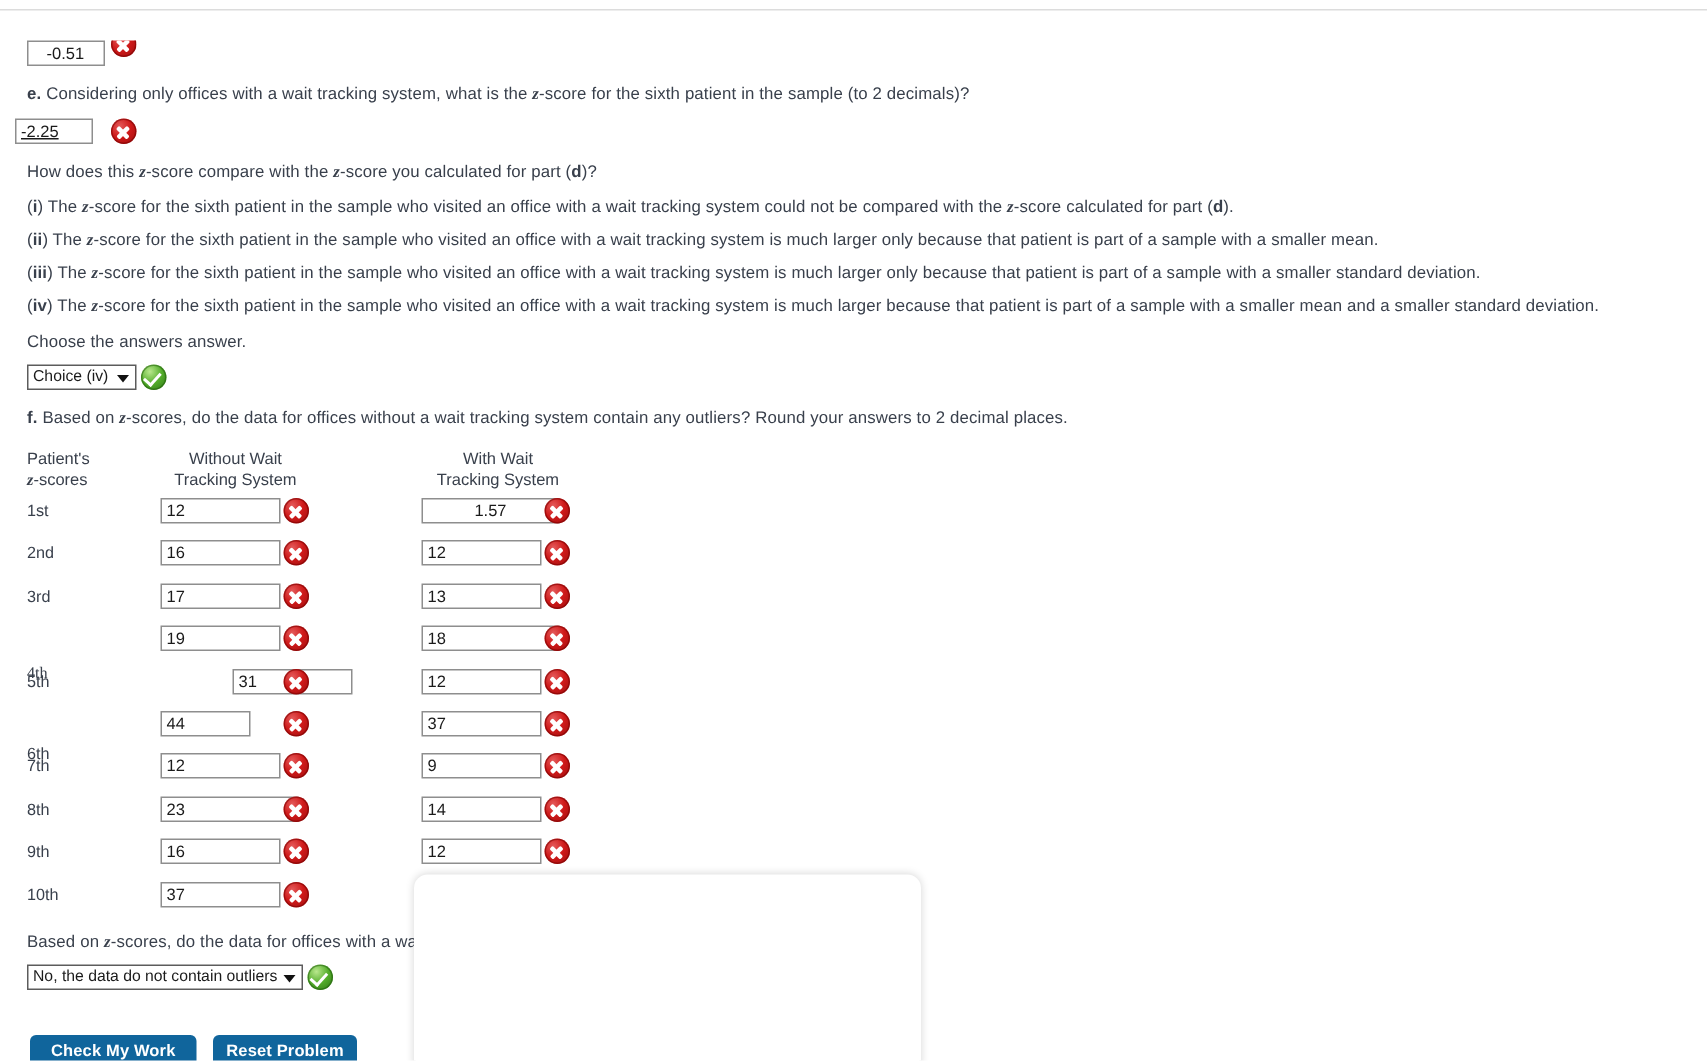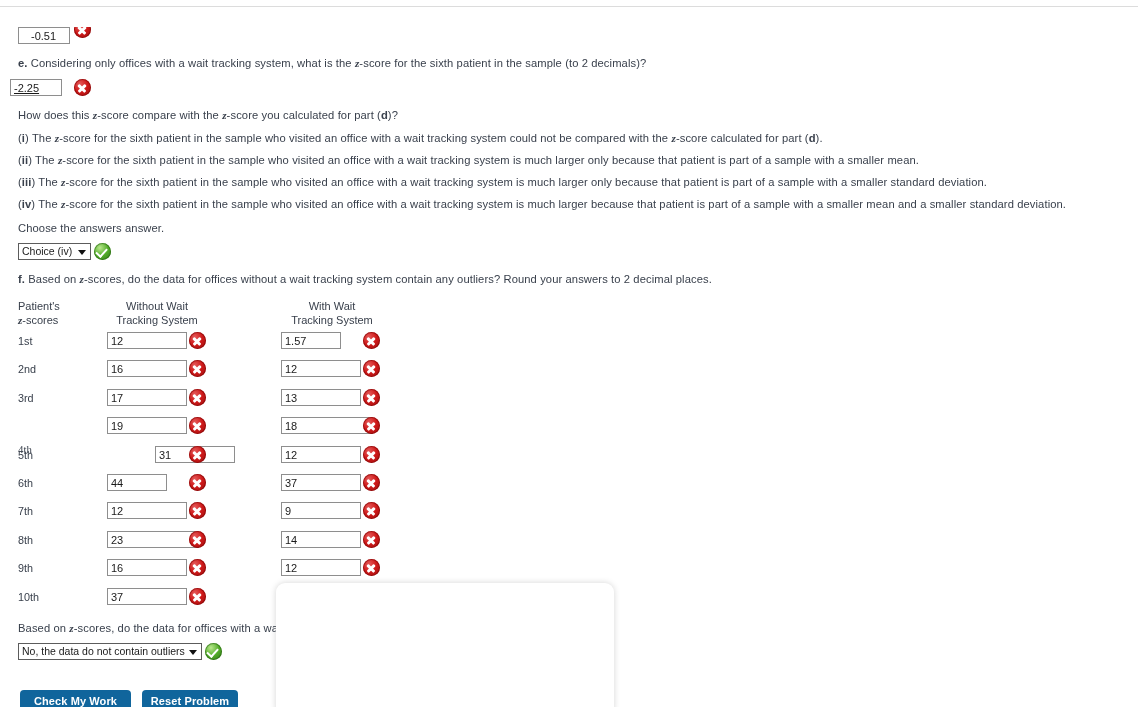--- a/index.html
+++ b/index.html
@@ -210,21 +210,21 @@
   </div>
   <div class="chead" style="left:267px; top:299px; width:130px;">
     <div>With Wait</div>
     <div>Tracking System</div>
   </div>
 
   <div id="table-rows">
       <div class="rlabel" style="left: 18px; top: 335px;">1st</div>
       <input class="tbox" value="12" style="left: 107px; top: 332px; width: 80px;">
       <span class="ico ico-x" style="left: 189px; top: 332px;"></span>
-      <input class="tbox" value="1.57" style="left: 281px; top: 332px; width: 60px;">
+      <input class="tbox" value="1.57" style="left: 281px; top: 332px; width: 92px; text-align: center;">
       <span class="ico ico-x" style="left: 363px; top: 332px;"></span>
       <div class="rlabel" style="left: 18px; top: 363px;">2nd</div>
       <input class="tbox" value="16" style="left: 107px; top: 360px; width: 80px;">
       <span class="ico ico-x" style="left: 189px; top: 360px;"></span>
       <input class="tbox" value="12" style="left: 281px; top: 360px; width: 80px;">
       <span class="ico ico-x" style="left: 363px; top: 360px;"></span>
       <div class="rlabel" style="left: 18px; top: 392px;">3rd</div>
       <input class="tbox" value="17" style="left: 107px; top: 389px; width: 80px;">
       <span class="ico ico-x" style="left: 189px; top: 389px;"></span>
       <input class="tbox" value="13" style="left: 281px; top: 389px; width: 80px;">
@@ -232,21 +232,21 @@
       <div class="rlabel" style="left: 18px; top: 443px; font-family: Liberation Serif, serif;">4th</div>
       <input class="tbox" value="19" style="left: 107px; top: 417px; width: 80px;">
       <span class="ico ico-x" style="left: 189px; top: 417px;"></span>
       <input class="tbox" value="18" style="left: 281px; top: 417px; width: 92px;">
       <span class="ico ico-x" style="left: 363px; top: 417px;"></span>
       <div class="rlabel" style="left: 18px; top: 449px;">5th</div>
       <input class="tbox" value="31" style="left: 107px; top: 446px; width: 80px; margin-left: 48px;">
       <span class="ico ico-x" style="left: 189px; top: 446px;"></span>
       <input class="tbox" value="12" style="left: 281px; top: 446px; width: 80px;">
       <span class="ico ico-x" style="left: 363px; top: 446px;"></span>
-      <div class="rlabel" style="left: 18px; top: 477px;">6th</div>
+      <div class="rlabel" style="left: 18px; top: 497px;">6th</div>
       <input class="tbox" value="44" style="left: 107px; top: 474px; width: 60px;">
       <span class="ico ico-x" style="left: 189px; top: 474px;"></span>
       <input class="tbox" value="37" style="left: 281px; top: 474px; width: 80px;">
       <span class="ico ico-x" style="left: 363px; top: 474px;"></span>
       <div class="rlabel" style="left: 18px; top: 505px;">7th</div>
       <input class="tbox" value="12" style="left: 107px; top: 502px; width: 80px;">
       <span class="ico ico-x" style="left: 189px; top: 502px;"></span>
       <input class="tbox" value="9" style="left: 281px; top: 502px; width: 80px;">
       <span class="ico ico-x" style="left: 363px; top: 502px;"></span>
       <div class="rlabel" style="left: 18px; top: 534px;">8th</div>

